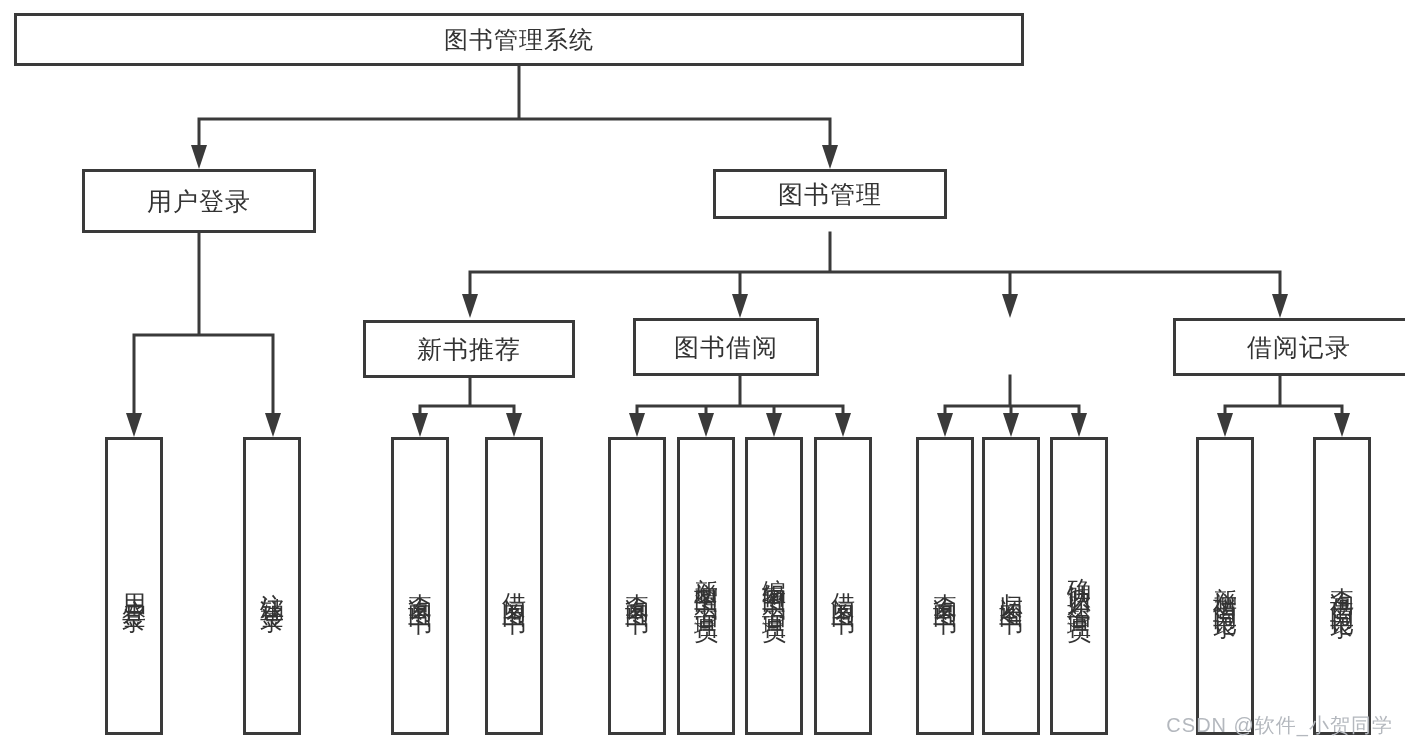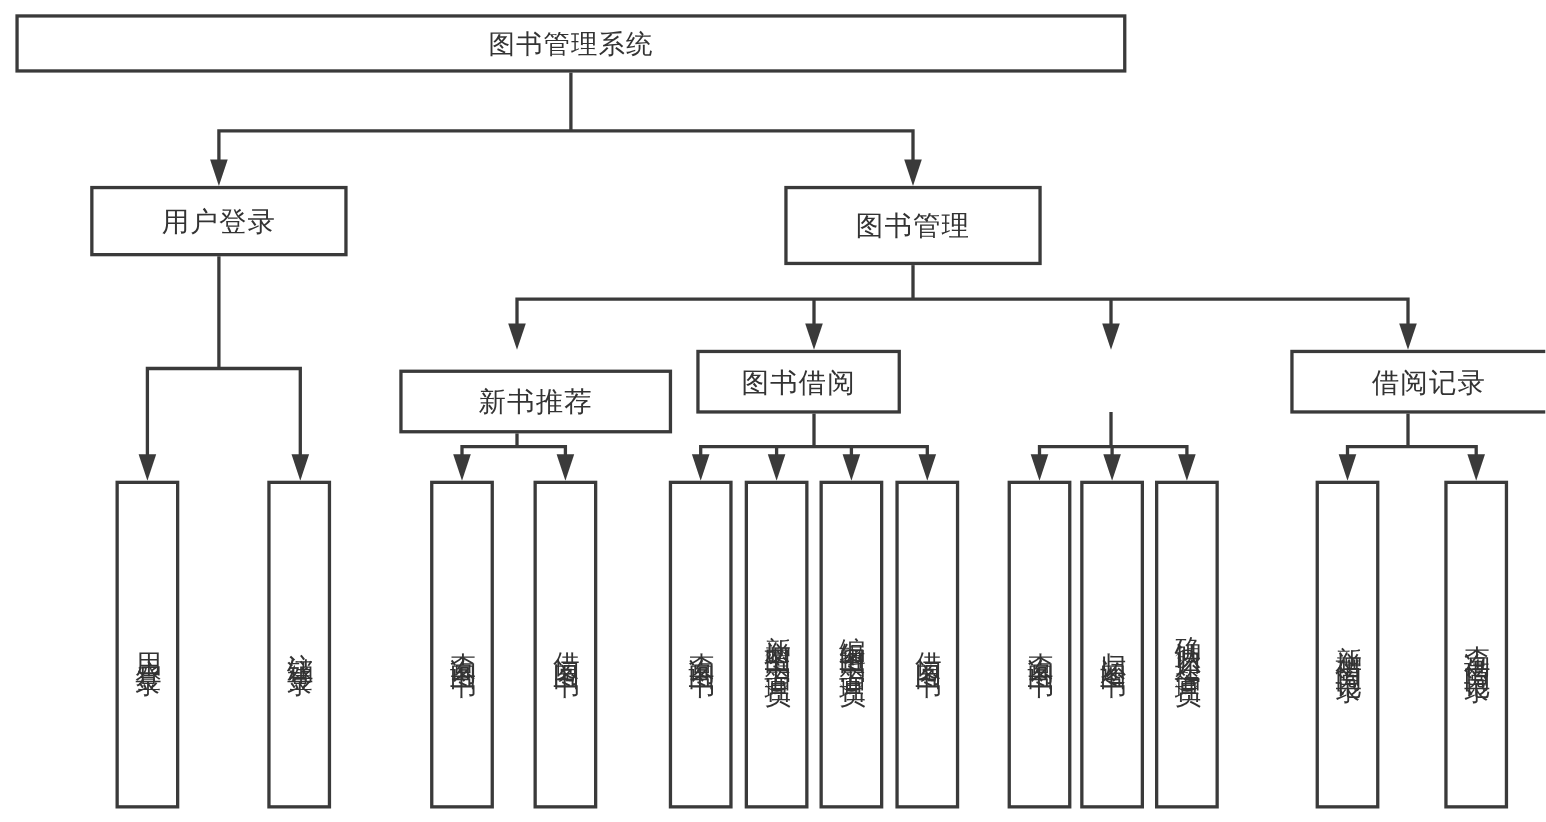--- a/index.html
+++ b/index.html
@@ -89,25 +89,25 @@
     <polygon class="carrow" points="1334,413 1350,413 1342,437"></polygon>
   </svg>
 
   <div class="box hbox root" style="left:14px;top:13px;width:1010px;height:53px">
     <span>图书管理系统</span>
   </div>
 
   <div class="box hbox" style="left:82px;top:169px;width:234px;height:64px">
     <span>用户登录</span>
   </div>
-  <div class="box hbox" style="left:713px;top:169px;width:234px;height:72px">
+  <div class="box hbox" style="left:713px;top:169px;width:234px;height:50px">
     <span>图书管理</span>
   </div>
 
-  <div class="box hbox" style="left:363px;top:336px;width:248px;height:58px">
+  <div class="box hbox" style="left:363px;top:320px;width:212px;height:58px">
     <span>新书推荐</span>
   </div>
   <div class="box hbox" style="left:633px;top:318px;width:186px;height:58px">
     <span>图书借阅</span>
   </div>
   <div class="box hbox" style="left:1173px;top:318px;width:252px;height:58px">
     <span>借阅记录</span>
   </div>
 
   <div class="box vbox" style="left:105px;top:437px;width:58px;height:298px">
@@ -147,14 +147,15 @@
     <span>确认归还（管理员）</span>
   </div>
 
   <div class="box vbox" style="left:1196px;top:437px;width:58px;height:298px">
     <span>新增借阅记录</span>
   </div>
   <div class="box vbox" style="left:1313px;top:437px;width:58px;height:298px">
     <span>查询借阅记录</span>
   </div>
 
+  <div class="watermark">CSDN @软件_小贺同学</div>
 
 </div>
 
 </body></html>

